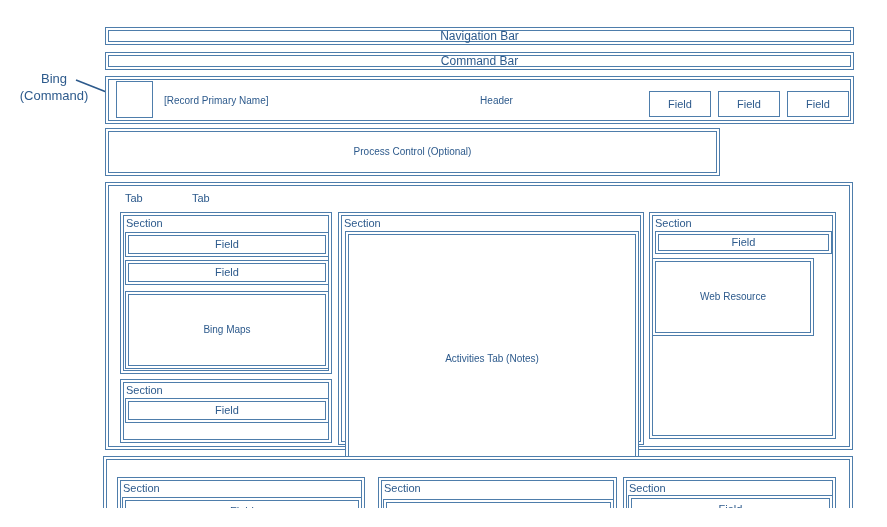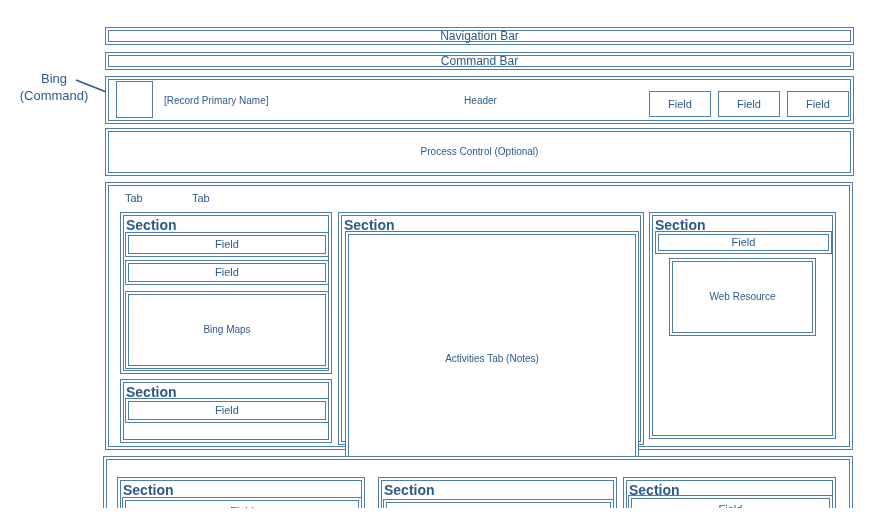--- a/index.html
+++ b/index.html
@@ -10,21 +10,21 @@
   
   .dbl { position:absolute; box-sizing:border-box; background:#fff;
          border:1px solid var(--line);
          box-shadow: inset 0 0 0 2px #fff, inset 0 0 0 3px var(--line); }
   
   .sgl { position:absolute; box-sizing:border-box; background:#fff; border:1.5px solid var(--line); }
   .ctr { display:flex; align-items:center; justify-content:center; text-align:center; }
   .t11 { font-size:11px; line-height:1; }
   .t12 { font-size:12px; line-height:1; }
   .t13 { font-size:10px; line-height:1; }
-  .sec-label { position:absolute; left:5px; top:4px; font-size:14px; white-space:nowrap;font-weight:bold; }
+  .sec-label { position:absolute; left:5px; top:4px; font-size:11px; white-space:nowrap; }
   .tab-label { position:absolute; font-size:11px; white-space:nowrap; }
   .annot { line-height:17px; text-align:center; font-size:13px; }
   .arrow { color:var(--text); }
   .mask { position:absolute; background:#fff; z-index:5; }
 </style>
 </head>
 <body>
 
 <div id="root">
 
@@ -45,27 +45,27 @@
     <span>Navigation Bar</span>
   </div>
 
   <div class="dbl ctr t12" style="left:105px; top:52px; width:749px; height:18px;">
     <span>Command Bar</span>
   </div>
 
   <div class="dbl" style="left:105px; top:76px; width:749px; height:48px;">
     <div class="sgl" style="left:10px; top:4px; width:37px; height:37px;"></div>
     <div class="abs ctr t13" style="left:58px; top:0; height:48px;">[Record Primary Name]</div>
-    <div class="abs ctr t13" style="left:0; top:0; width:749px; height:48px; pointer-events:none;">Header</div>
+    <div class="abs ctr t13" style="left:16px; top:0; width:749px; height:48px; pointer-events:none;">Header</div>
     <div class="sgl ctr t11" style="left:543px; top:14px; width:62px; height:26px;">Field</div>
     <div class="sgl ctr t11" style="left:612px; top:14px; width:62px; height:26px;">Field</div>
     <div class="sgl ctr t11" style="left:681px; top:14px; width:62px; height:26px;">Field</div>
   </div>
 
-  <div class="dbl ctr t13" style="left:105px; top:128px; width:749px; height:48px;">
+  <div class="dbl ctr t13" style="left:105px; top:128px; width:615px; height:48px;">
     <span>Process Control (Optional)</span>
   </div>
 
   <div class="dbl" style="left:105px; top:182px; width:748px; height:268px;">
 
     <div class="tab-label" style="left:19px; top:9px;">Tab</div>
     <div class="tab-label" style="left:86px; top:9px;">Tab</div>
 
     <div class="dbl" style="left:14px; top:29px; width:212px; height:162px;">
       <div class="sec-label">Section</div>
@@ -80,21 +80,21 @@
     </div>
 
     <div class="dbl" style="left:232px; top:29px; width:306px; height:233px;">
       <div class="sec-label">Section</div>
       <div class="dbl ctr t13" style="left:6px; top:18px; width:294px; height:256px;">Activities Tab (Notes)</div>
     </div>
 
     <div class="dbl" style="left:543px; top:29px; width:187px; height:227px;">
       <div class="sec-label">Section</div>
       <div class="dbl ctr t11" style="left:5px; top:18px; width:177px; height:23px;">Field</div>
-      <div class="dbl ctr t13" style="left:19px; top:45px; width:147px; height:78px;">Web Resource</div>
+      <div class="dbl ctr t13" style="left:2px; top:45px; width:162px; height:78px;">Web Resource</div>
     </div>
   </div>
 
   <div class="dbl" style="left:103px; top:456px; width:750px; height:86px;">
 
     <div class="dbl" style="left:13px; top:20px; width:248px; height:62px;">
       <div class="sec-label">Section</div>
       <div class="dbl ctr t11" style="left:4px; top:19px; width:240px; height:28px;">Field</div>
     </div>
 

